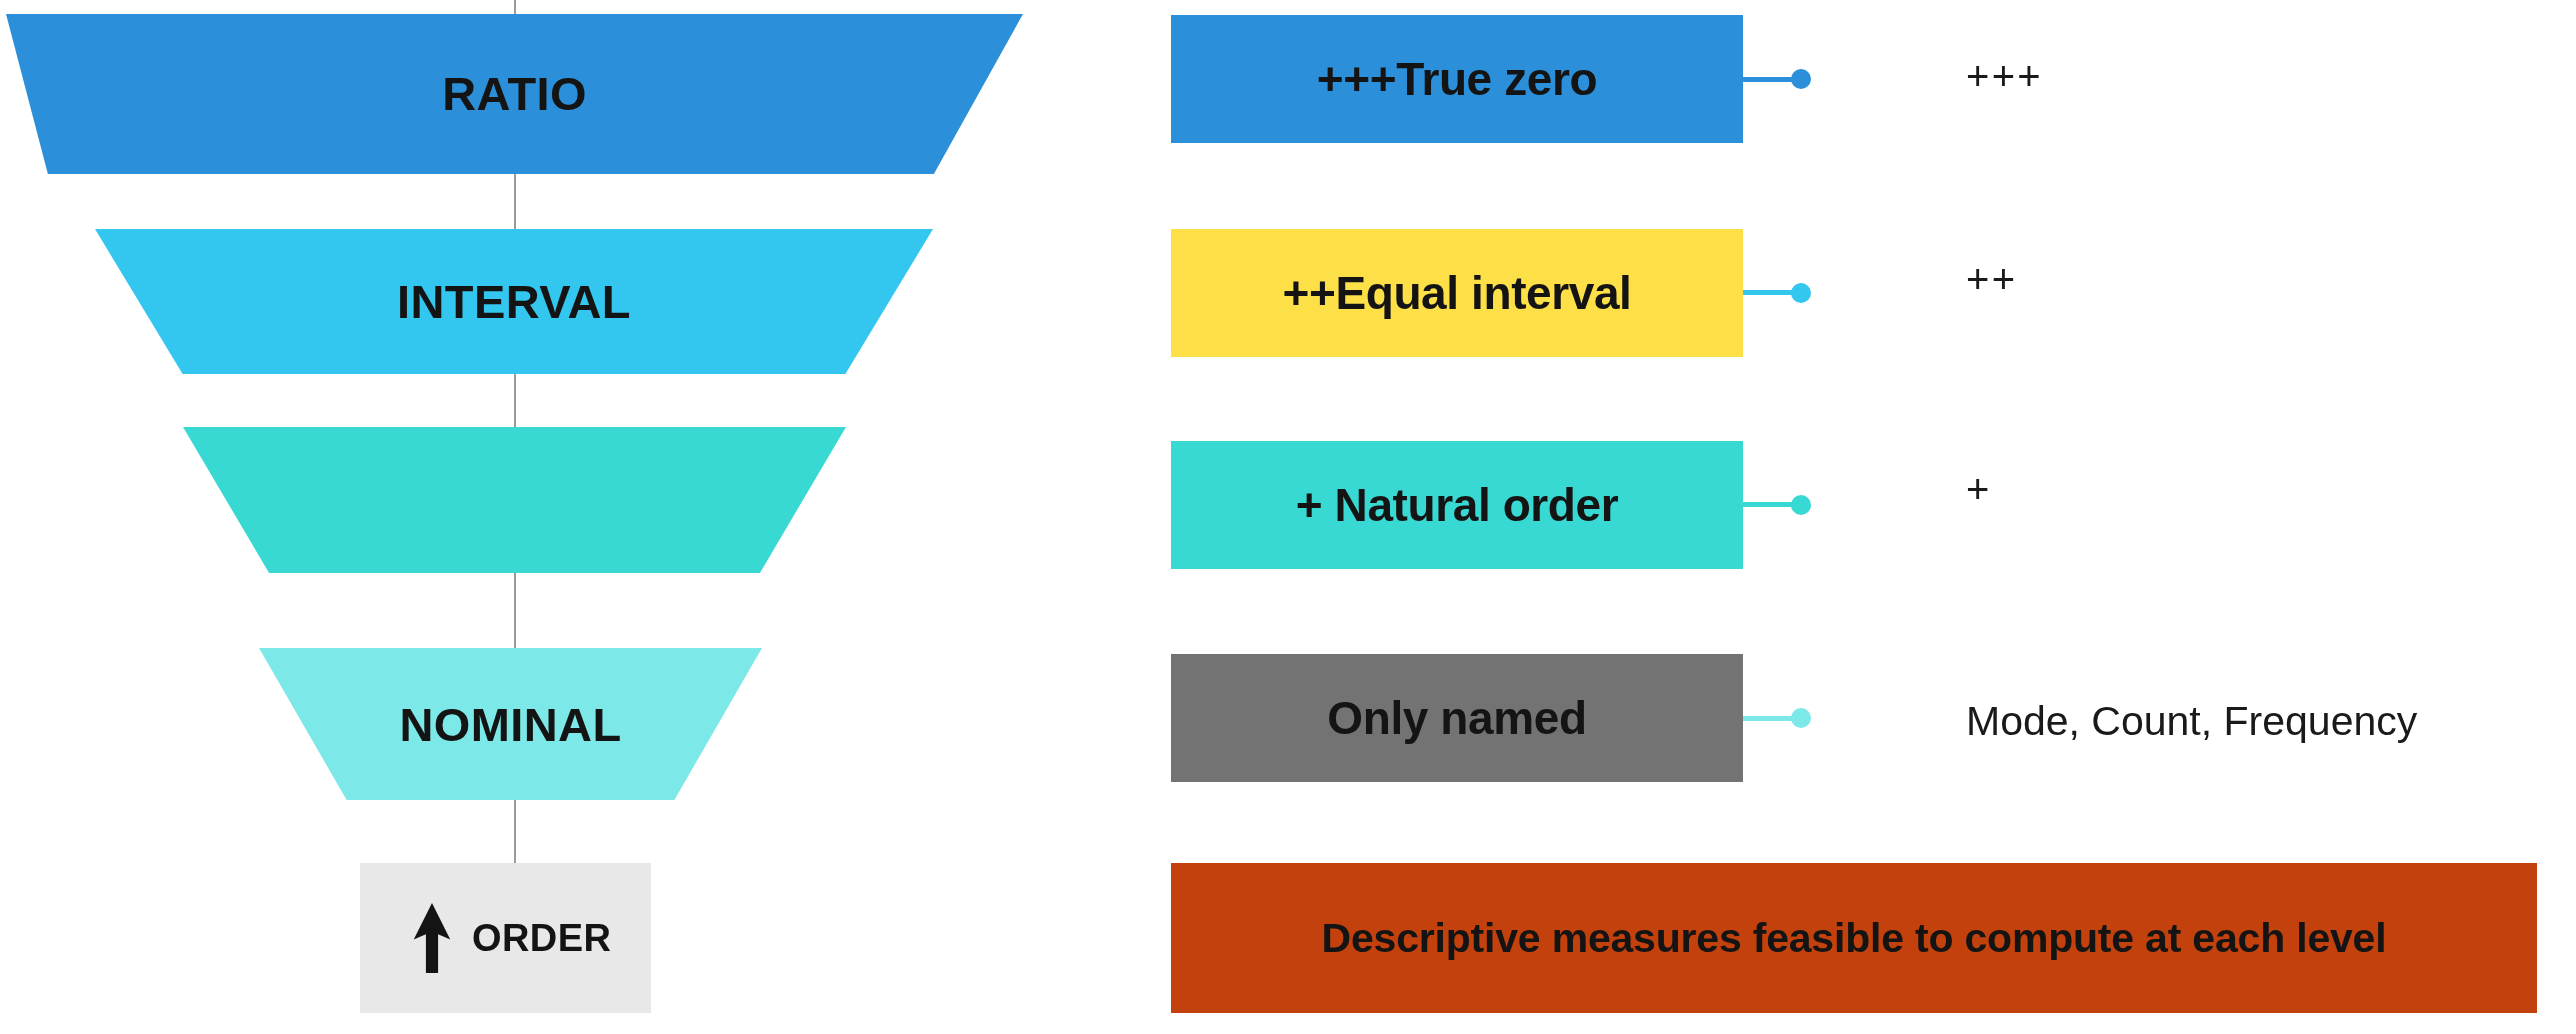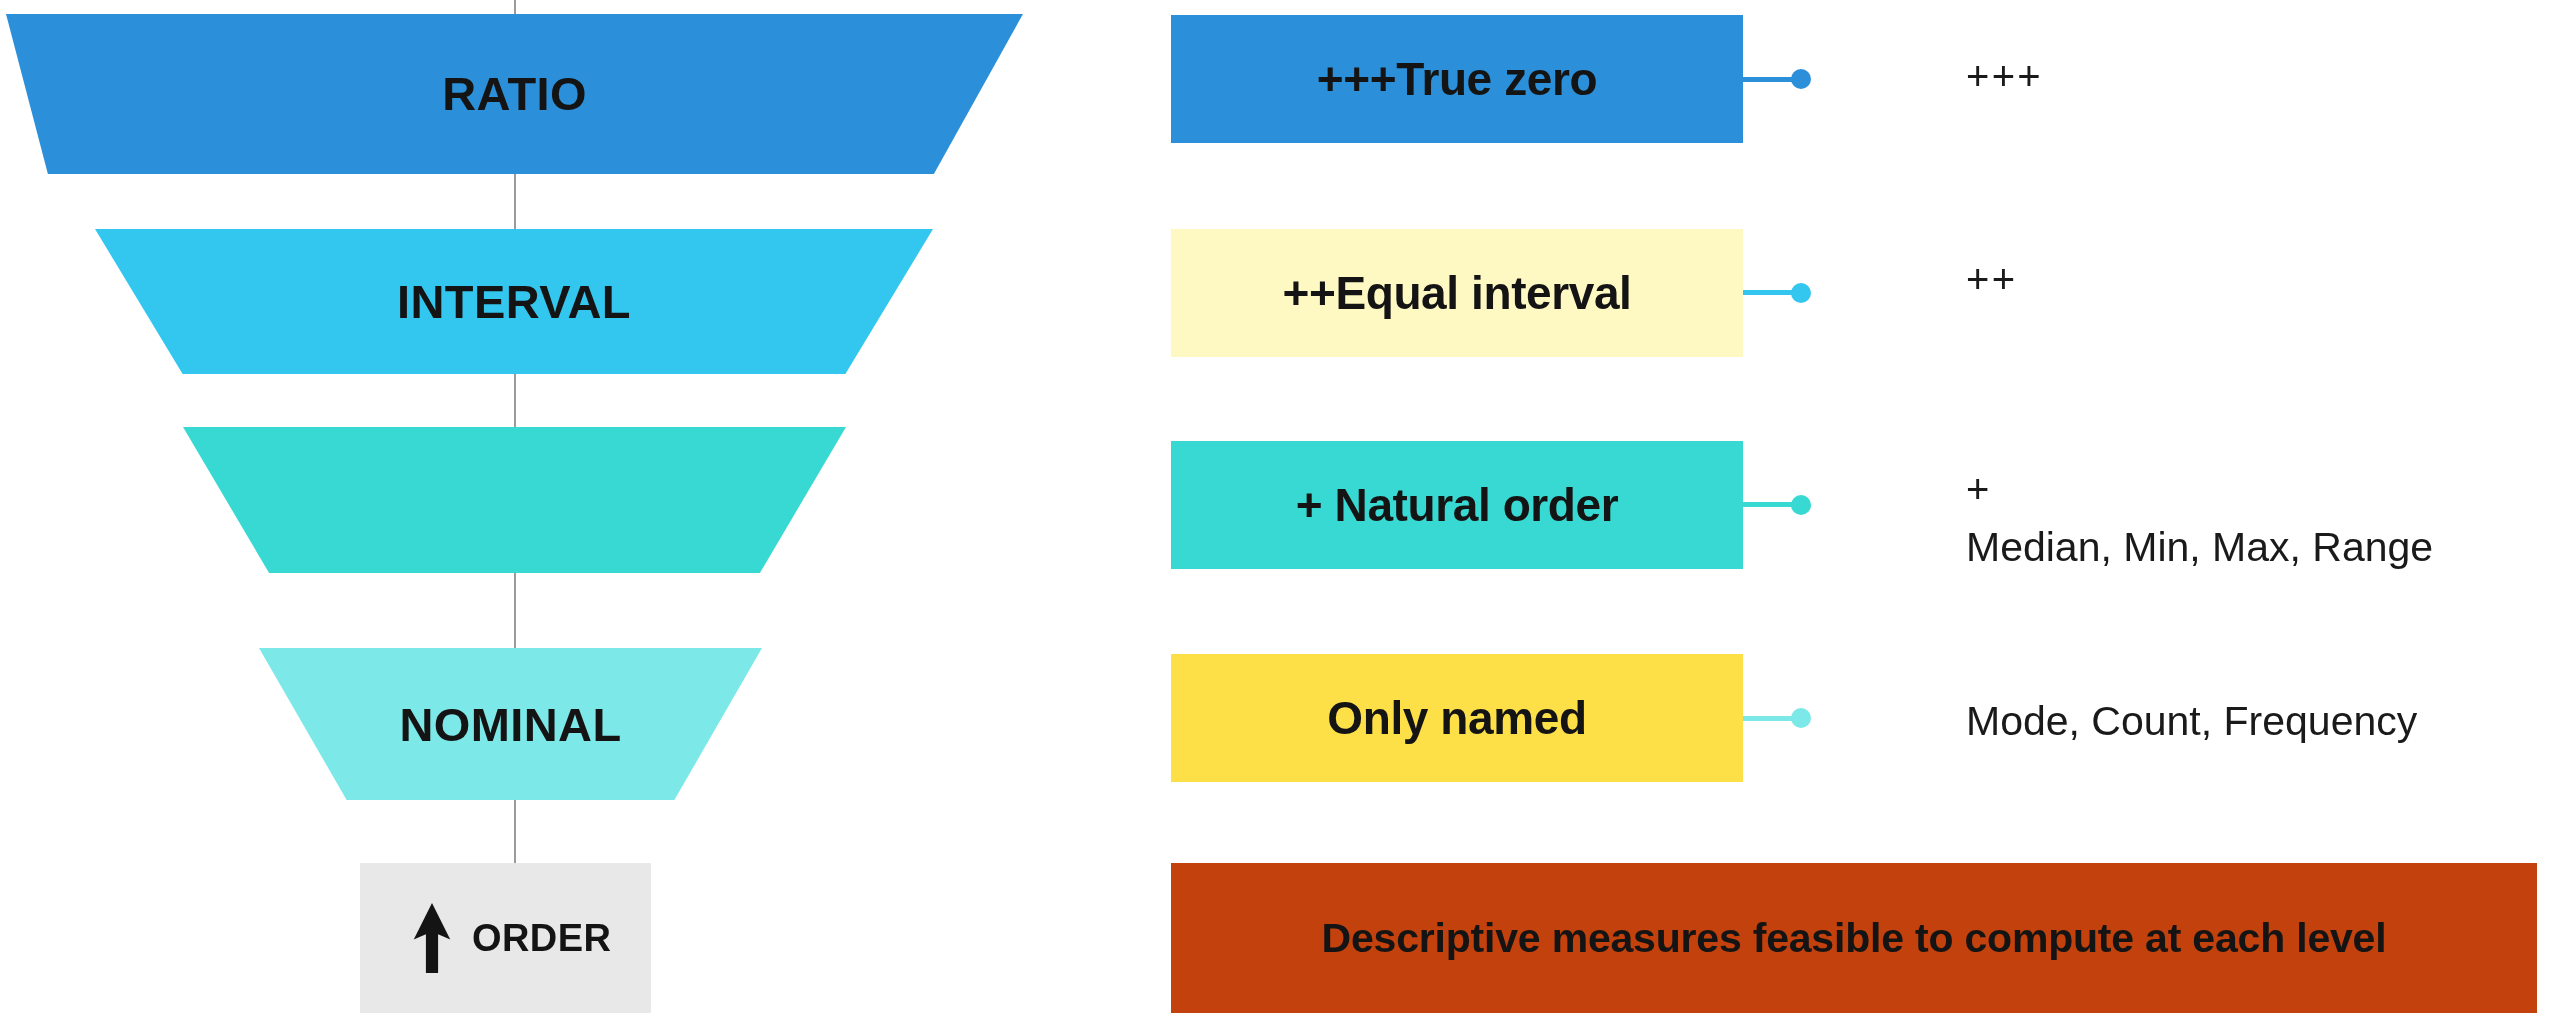--- a/index.html
+++ b/index.html
@@ -215,44 +215,43 @@
     </div>
     <div class="connector" style="background:#2b90d9"></div>
     <div class="connector-dot" style="background:#2b90d9"></div>
     <div class="measure-text">
       <span class="measure-plus">+++</span>
       <span class="measure-list"></span>
     </div>
   </div>
 
   <div class="measure-row" id="row-2">
-    <div class="measure-box" style="background:#fef9c3">
+    <div class="measure-box" style="background:#fde047">
       <span class="measure-box-label">++Equal interval</span>
     </div>
     <div class="connector" style="background:#33c7f0"></div>
     <div class="connector-dot" style="background:#33c7f0"></div>
     <div class="measure-text">
       <span class="measure-plus">++</span>
     </div>
   </div>
 
   <div class="measure-row" id="row-3">
     <div class="measure-box" style="background:#38d9d2">
       <span class="measure-box-label">+ Natural order</span>
     </div>
     <div class="connector" style="background:#38d9d2"></div>
     <div class="connector-dot" style="background:#38d9d2"></div>
     <div class="measure-text">
       <span class="measure-plus">+</span>
-      <span class="measure-list">Median, Min, Max, Range</span>
     </div>
   </div>
 
   <div class="measure-row" id="row-4">
-    <div class="measure-box" style="background:#fde047">
+    <div class="measure-box" style="background:#737373">
       <span class="measure-box-label">Only named</span>
     </div>
     <div class="connector" style="background:#7ce8e8"></div>
     <div class="connector-dot" style="background:#7ce8e8"></div>
     <div class="measure-text">
       <span class="measure-list">Mode, Count, Frequency</span>
     </div>
   </div>
 
   <div id="caption-bar">

